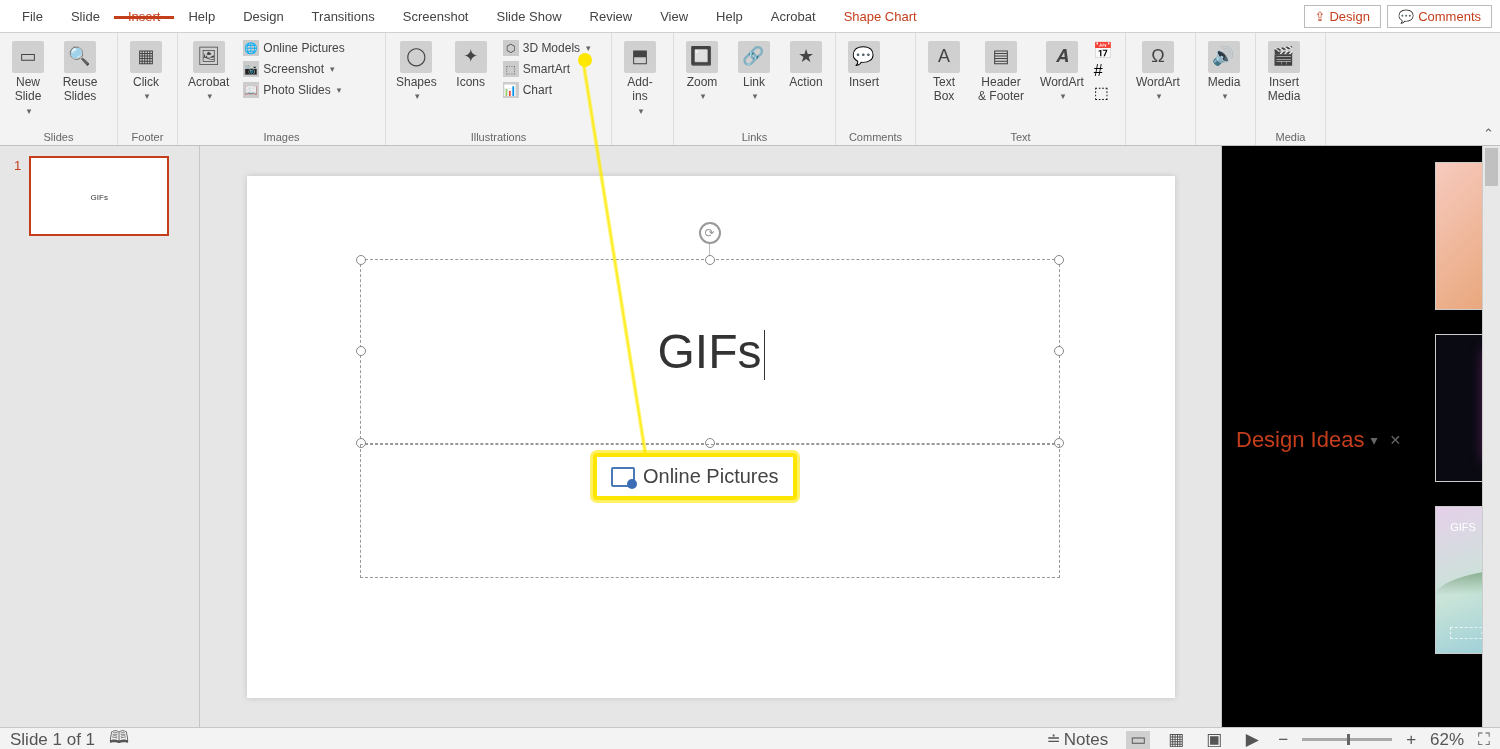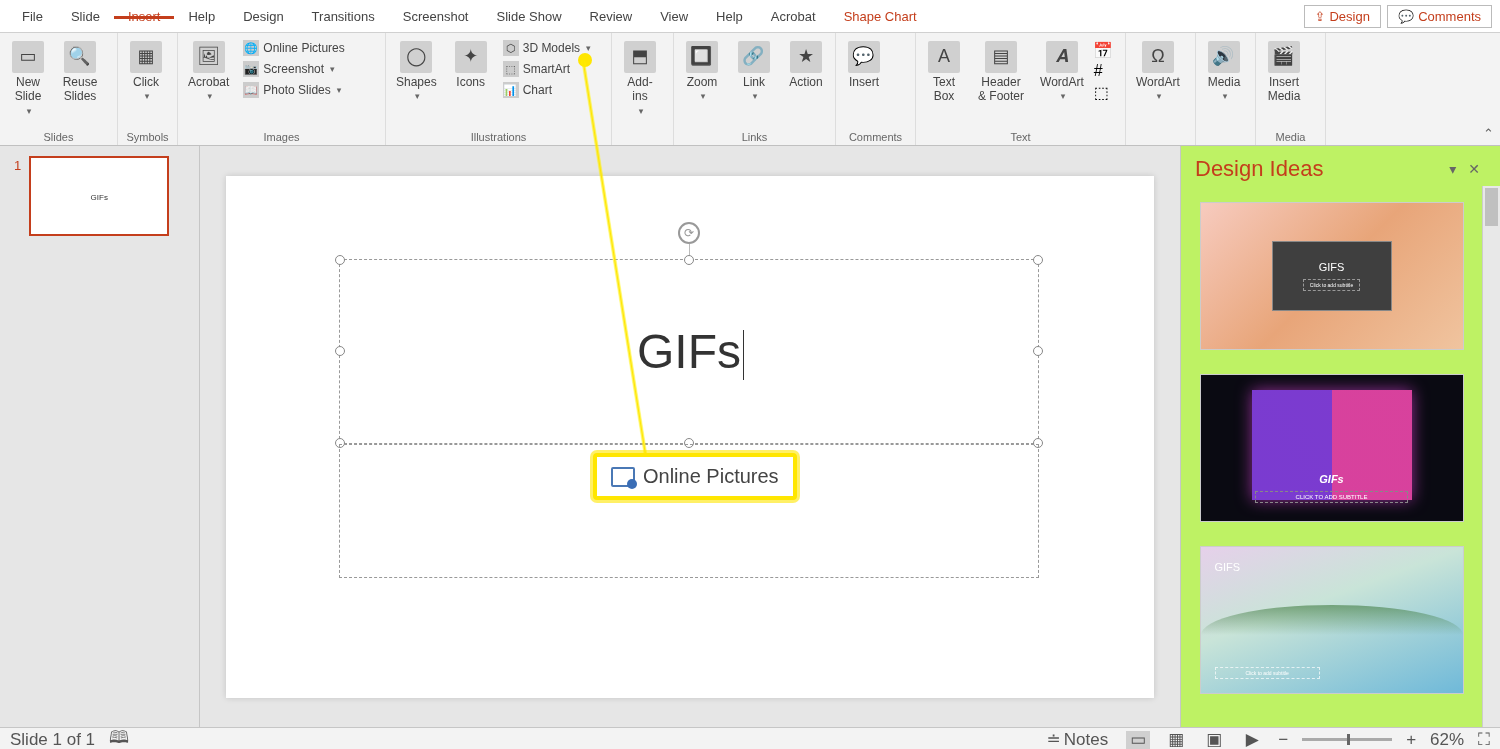--- a/index.html
+++ b/index.html
@@ -48,21 +48,21 @@
 .sel-handle { width:10px; height:10px; background:#fff; border:1px solid #888; border-radius:50%; position:absolute; }
 
 
 .callout-line { position:absolute; width:4px; background:linear-gradient(to right,rgba(255,255,0,0.3),#ffe600,rgba(255,255,0,0.3)); border-radius:2px; transform-origin:top center; }
 .callout-dot { position:absolute; width:14px; height:14px; border-radius:50%; background:#ffe600; }
 .callout-box { position:absolute; padding:8px 14px; background:#fff; border:4px solid #ffe600; border-radius:4px; box-shadow:0 0 0 3px rgba(255,230,0,0.6); display:flex; align-items:center; gap:8px; font-size:20px; color:#444; }
 .callout-box .icon { width:24px; height:20px; border:2px solid #4a78b5; border-radius:2px; position:relative; }
 .callout-box .icon::after { content:""; position:absolute; right:-4px; bottom:-4px; width:10px; height:10px; border-radius:50%; background:#3a6db5; }
 
 
-.design-pane { width:320px; background:#bef264; border-left:1px solid #c6c6c6; display:flex; flex-direction:column; }
+.design-pane { width:279px; background:#000000; border-left:1px solid #c6c6c6; display:flex; }
 .design-pane-hdr { display:flex; align-items:center; padding:10px 14px 4px; }
 .design-pane-title { font-size:22px; color:#c43e1c; flex:1; }
 .design-pane-ctrl { color:#666; font-size:14px; cursor:pointer; padding:0 6px; }
 .design-pane-body { flex:1; overflow-y:auto; padding:16px 14px 4px; display:flex; flex-direction:column; gap:24px; }
 .design-idea { width:264px; height:148px; border:1px solid #ccc; background:#222; position:relative; overflow:hidden; cursor:pointer; margin:0 auto; }
 .design-pane-scroll { width:18px; background:#e8e8e8; border-left:1px solid #ccc; position:relative; }
 .design-pane-scroll-thumb { position:absolute; top:2px; left:2px; right:2px; height:38px; background:#c0c0c0; }
 .dp-row { display:flex; }
 .dp-col { flex:1; }
 
@@ -141,21 +141,21 @@
   </div>
 
   <div class="ribbon-group" style="width:60px">
     <div class="ribbon-group-body">
       <div class="big-btn">
         <span class="icon">▦</span>
         <span>Click</span>
           <span class="chev">▾</span>
       </div>
     </div>
-    <div class="ribbon-group-label">Symbols</div>
+    <div class="ribbon-group-label">Footer</div>
   </div>
 
   <div class="ribbon-group" style="width:208px">
     <div class="ribbon-group-body">
       <div class="big-btn">
         <span class="icon">🖼</span>
         <span>Acrobat</span>
           <span class="chev">▾</span>
       </div>
       <div class="small-btns">

